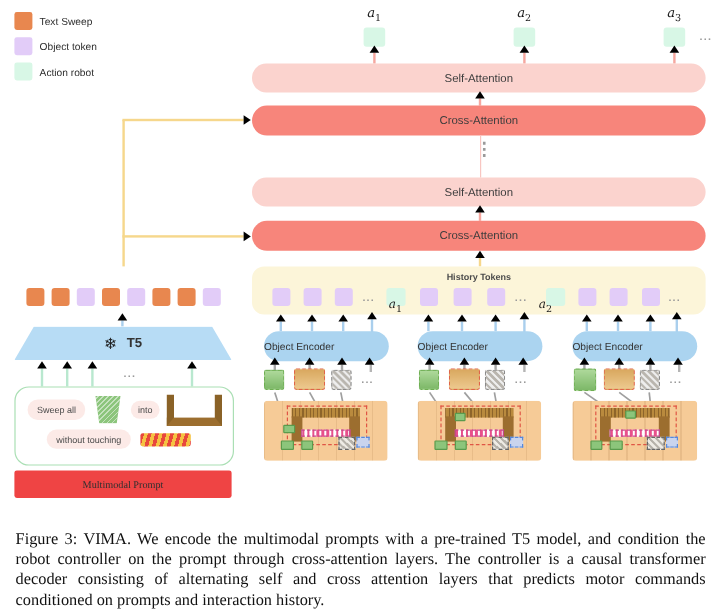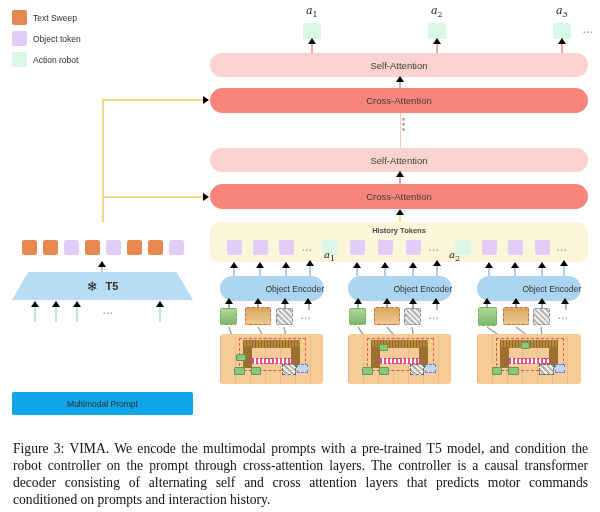--- a/index.html
+++ b/index.html
@@ -22,25 +22,25 @@
   
   .ybox{position:absolute;background:#FCF5D9;border-radius:10px;}
   .ybox .cap{position:absolute;left:0;right:0;top:4px;text-align:center;font-size:7.5px;
              font-weight:bold;color:#4a4a4a;}
   
   .t5{position:absolute;background:#B7DCF5;clip-path:polygon(9% 0,91% 0,100% 100%,0 100%);
       display:flex;align-items:center;justify-content:center;gap:8px;}
   .t5 .lbl{font-size:11px;font-weight:bold;color:#333;}
   .t5 .snow{font-size:13px;color:#1a1a1a;}
   .enc{position:absolute;background:#ABD4F0;border-radius:12.5px;display:flex;align-items:center;
-       justify-content:flex-end;font-size:8.5px;color:#333;}
+       justify-content:flex-start;font-size:8.5px;color:#333;}
   
   .footer{position:absolute;display:flex;align-items:center;justify-content:center;
           font-size:8.5px;color:#2f2f2f;border-radius:2px;}
-  .footer.green{background:#0ea5e9;}
+  .footer.green{background:#ef4444;font-family:Liberation Serif, serif;}
   .footer.blue{background:#D9EAF8;}
   
   .pbox{position:absolute;background:#fff;border:1.5px solid #AADFB4;border-radius:12px;}
   .pill{position:absolute;background:#FCEAE7;border-radius:9px;display:flex;align-items:center;
         justify-content:center;font-size:7.5px;color:#4a4a4a;}
   .imgtrap{position:absolute;background:#8CC57C;
      background-image:repeating-linear-gradient(135deg,rgba(255,255,255,.5) 0 1px,transparent 1px 3px);
      clip-path:polygon(10% 0,90% 0,78% 100%,22% 100%);}
   .ushape{position:absolute;border-left:6px solid #8A6227;border-right:6px solid #8A6227;
      border-bottom:7px solid #9C6E2F;box-sizing:border-box;}
@@ -169,20 +169,28 @@
   <div class="vl c-mint" style="left:34px;top:307px;height:15px;"></div>
   <div class="ah up mintc" style="left:31px;top:301px;"></div>
   <div class="vl c-mint" style="left:55px;top:307px;height:15px;"></div>
   <div class="ah up mintc" style="left:52px;top:301px;"></div>
   <div class="vl c-mint" style="left:76px;top:307px;height:15px;"></div>
   <div class="ah up mintc" style="left:73px;top:301px;"></div>
   <div class="dots" style="left:103px;top:306px;">...</div>
   <div class="vl c-mint" style="left:159px;top:307px;height:15px;"></div>
   <div class="ah up mintc" style="left:156px;top:301px;"></div>
 
+  <div class="pbox" style="left:12px;top:322px;width:181px;height:64px;">
+    <div class="pill" style="left:10px;top:10px;width:48px;height:17px;">Sweep all</div>
+    <div class="imgtrap" style="left:64px;top:7px;width:26px;height:23px;"></div>
+    <div class="pill" style="left:96px;top:11px;width:24px;height:15px;">into</div>
+    <div class="ushape" style="left:126px;top:6px;width:46px;height:26px;"></div>
+    <div class="pill" style="left:26px;top:35px;width:70px;height:16px;">without touching</div>
+    <div class="stripebar" style="left:104px;top:38px;width:42px;height:11px;"></div>
+  </div>
 
   <div class="footer green" style="left:12px;top:392px;width:181px;height:23px;">
       <span>Multimodal Prompt</span>
     </div>
 
   <div class="ybox" style="left:210px;top:222px;width:378px;height:40px;">
     <div class="cap">History Tokens</div>
   </div>
   <div class="tok o" style="left:227px;top:240px;"></div>
   <div class="tok o" style="left:253px;top:240px;"></div>

